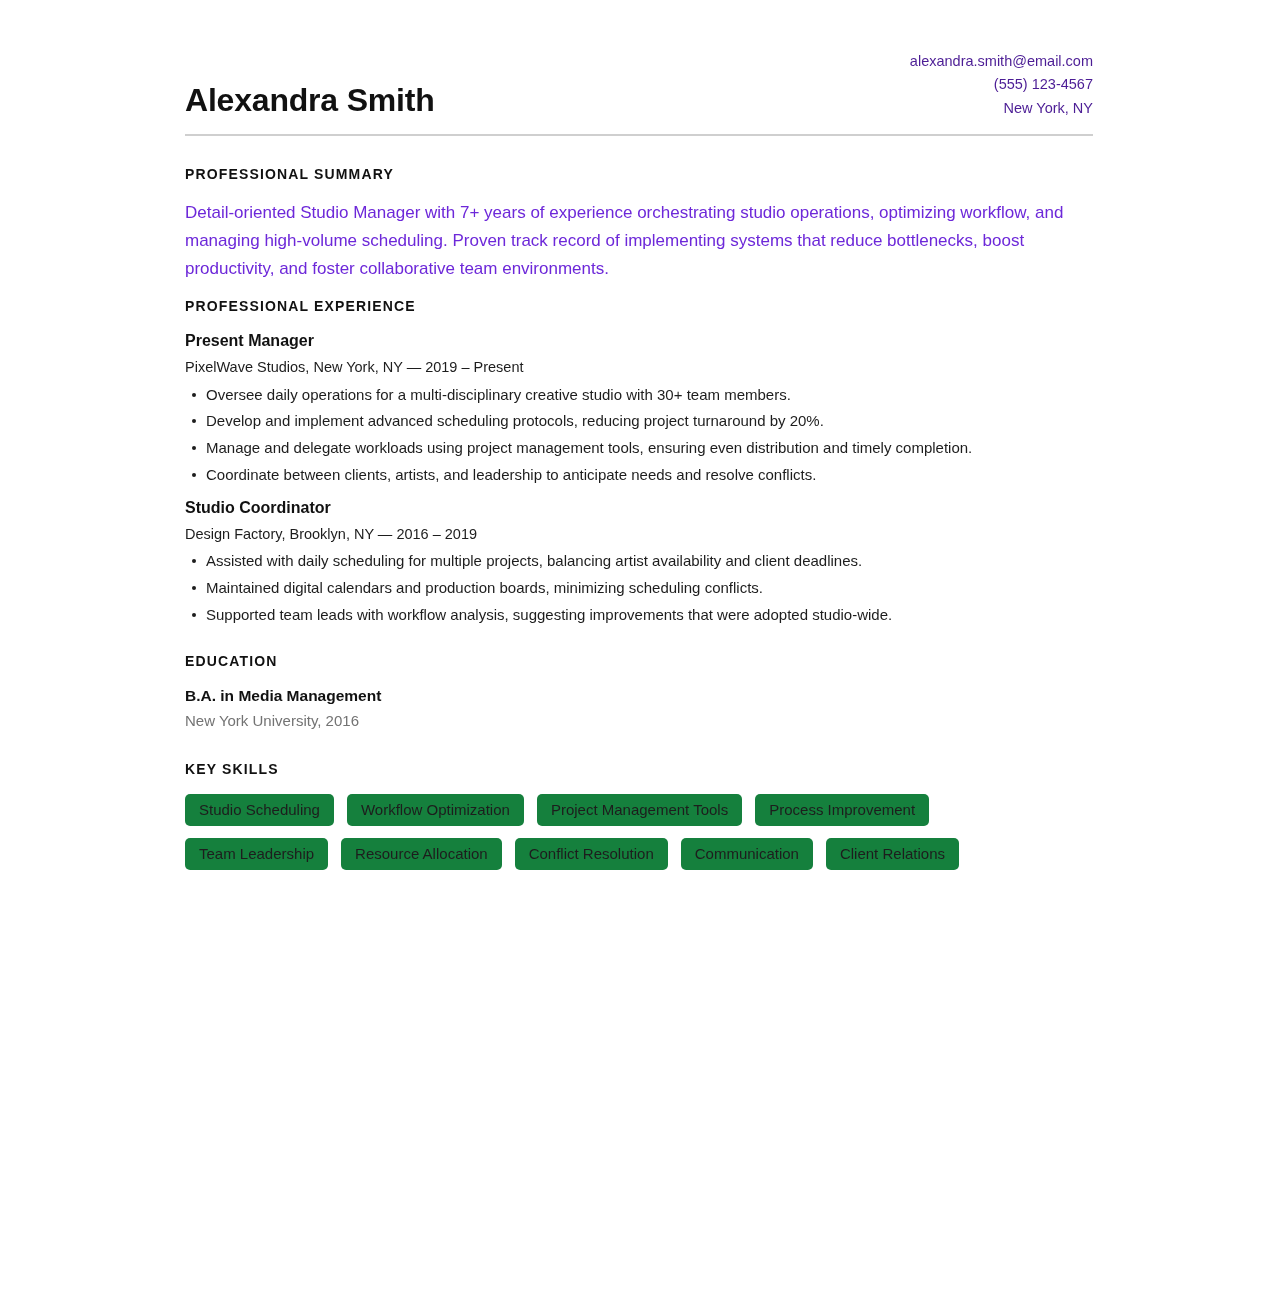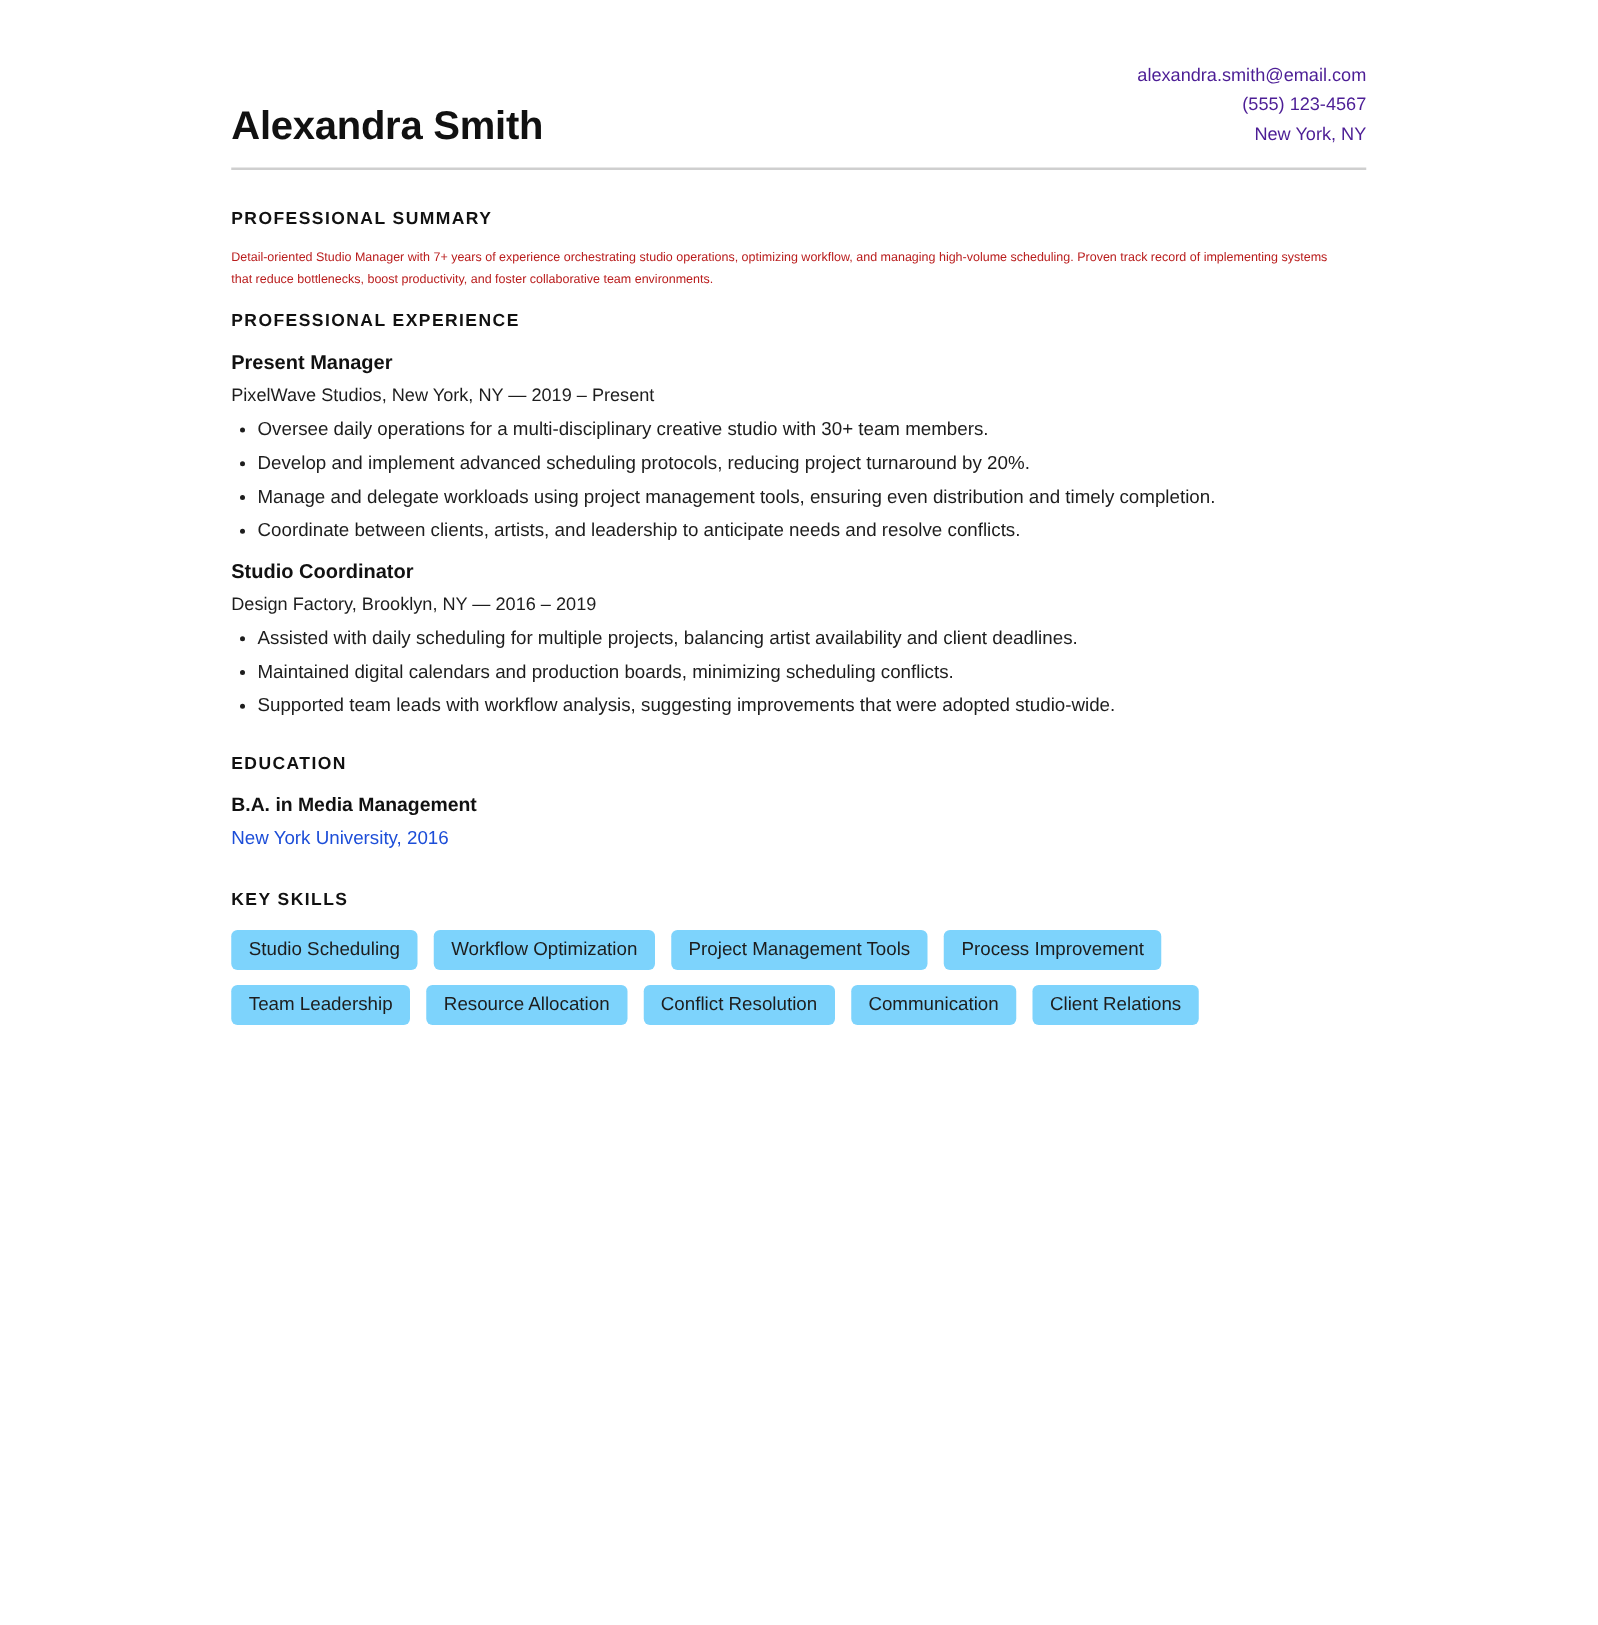--- a/index.html
+++ b/index.html
@@ -55,23 +55,23 @@
   .section { margin-bottom: 8px; }
   .section-title {
     font-size: 14px;
     font-weight: bold;
     letter-spacing: 1.15px;
     color: #111111;
     text-transform: uppercase;
     margin: 0 0 17px 0;
   }
   .summary-text {
-    font-size: 10px;
+    font-size: 17px;
     line-height: 1.62;
-    color: #b91c1c;
+    color: #6d28d9;
     margin: 0 0 4px 0;
     max-width: 890px;
   }
 
   
   .job { margin-bottom: 0; }
   .job-title {
     font-size: 16px;
     font-weight: bold;
     color: #111111;
@@ -114,34 +114,34 @@
   
   .edu-degree {
     font-size: 15.5px;
     font-weight: bold;
     color: #111111;
     margin: 0 0 5px 0;
     line-height: 1.25;
   }
   .edu-school {
     font-size: 15px;
-    color: #1d4ed8;
+    color: #737373;
     margin: 0;
     line-height: 1.4;
   }
 
   
   .skills-wrap {
     display: flex;
     flex-wrap: wrap;
     gap: 12px 13px;
     max-width: 800px;
   }
   .skill-tag {
-    background: #7dd3fc;
+    background: #15803d;
     border-radius: 5px;
     padding: 7px 14px 8px 14px;
     font-size: 15px;
     line-height: 1.15;
     color: #1d1d1d;
     white-space: nowrap;
   }
 </style>
 </head>
 <body>

